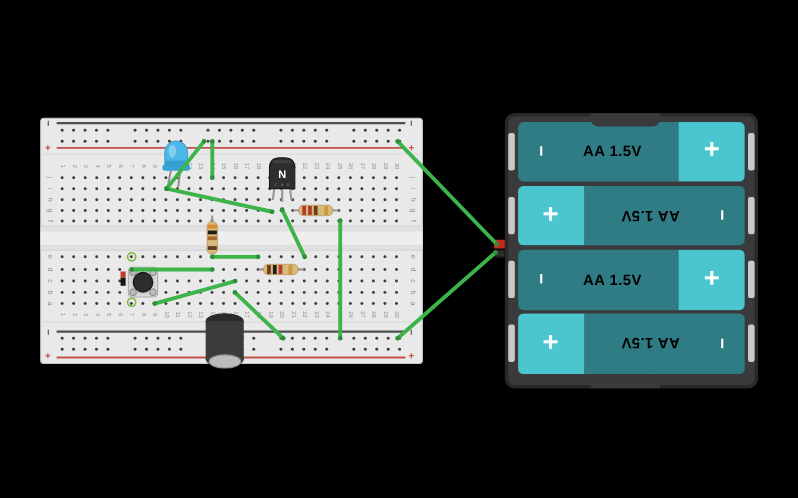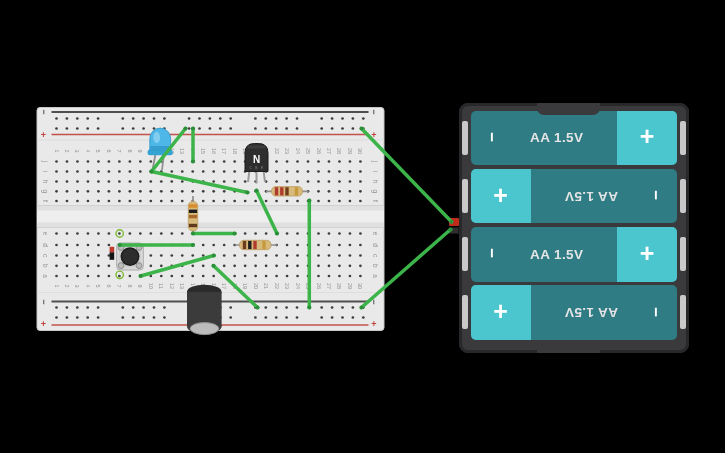--- a/index.html
+++ b/index.html
@@ -16,21 +16,21 @@
   .batt-cap{position:absolute;top:0;bottom:0;width:60px;background:var(--teal-cap,#4cc6ce);
       display:flex;align-items:center;justify-content:center;}
   .battery:not(.flipped) .batt-cap{right:0;}
   .battery.flipped .batt-cap{left:0;}
   .batt-plus{color:#fff;font-size:25px;font-weight:700;line-height:1;margin-top:-2px;}
   .batt-minus{position:absolute;top:50%;transform:translateY(-54%) rotate(90deg);
       color:#fff;font-weight:700;font-size:17px;line-height:1;}
   .battery:not(.flipped) .batt-minus{left:16px;}
   .battery.flipped .batt-minus{right:16px;}
   .batt-label{position:absolute;top:0;height:100%;display:flex;align-items:center;
-      justify-content:center;color:#e5e5e5;font-weight:700;font-size:13.5px;letter-spacing:.4px;}
+      justify-content:center;color:#000000;font-weight:700;font-size:13.5px;letter-spacing:.4px;}
   .battery:not(.flipped) .batt-label{left:34px;right:68px;}
   .battery.flipped .batt-label{left:68px;right:34px;transform:rotate(180deg);}
   .batt-tab{position:absolute;width:6px;height:34px;top:10px;background:#c9c9c9;border-radius:2px;}
   .batt-tab.left{left:-9px;}
   .batt-tab.right{right:-9px;}
   .notch{position:absolute;left:78px;width:63px;height:12px;background:var(--case,#3a3a3d);}
   .notch.top{top:0;border-radius:0 0 7px 7px;}
   .notch.bottom{bottom:0;border-radius:7px 7px 0 0;}
   .terminal{position:absolute;left:-10.5px;width:10.5px;height:7.6px;border-radius:1px;}
   .terminal.pos{top:115px;background:var(--term-pos,#c22b1c);}

